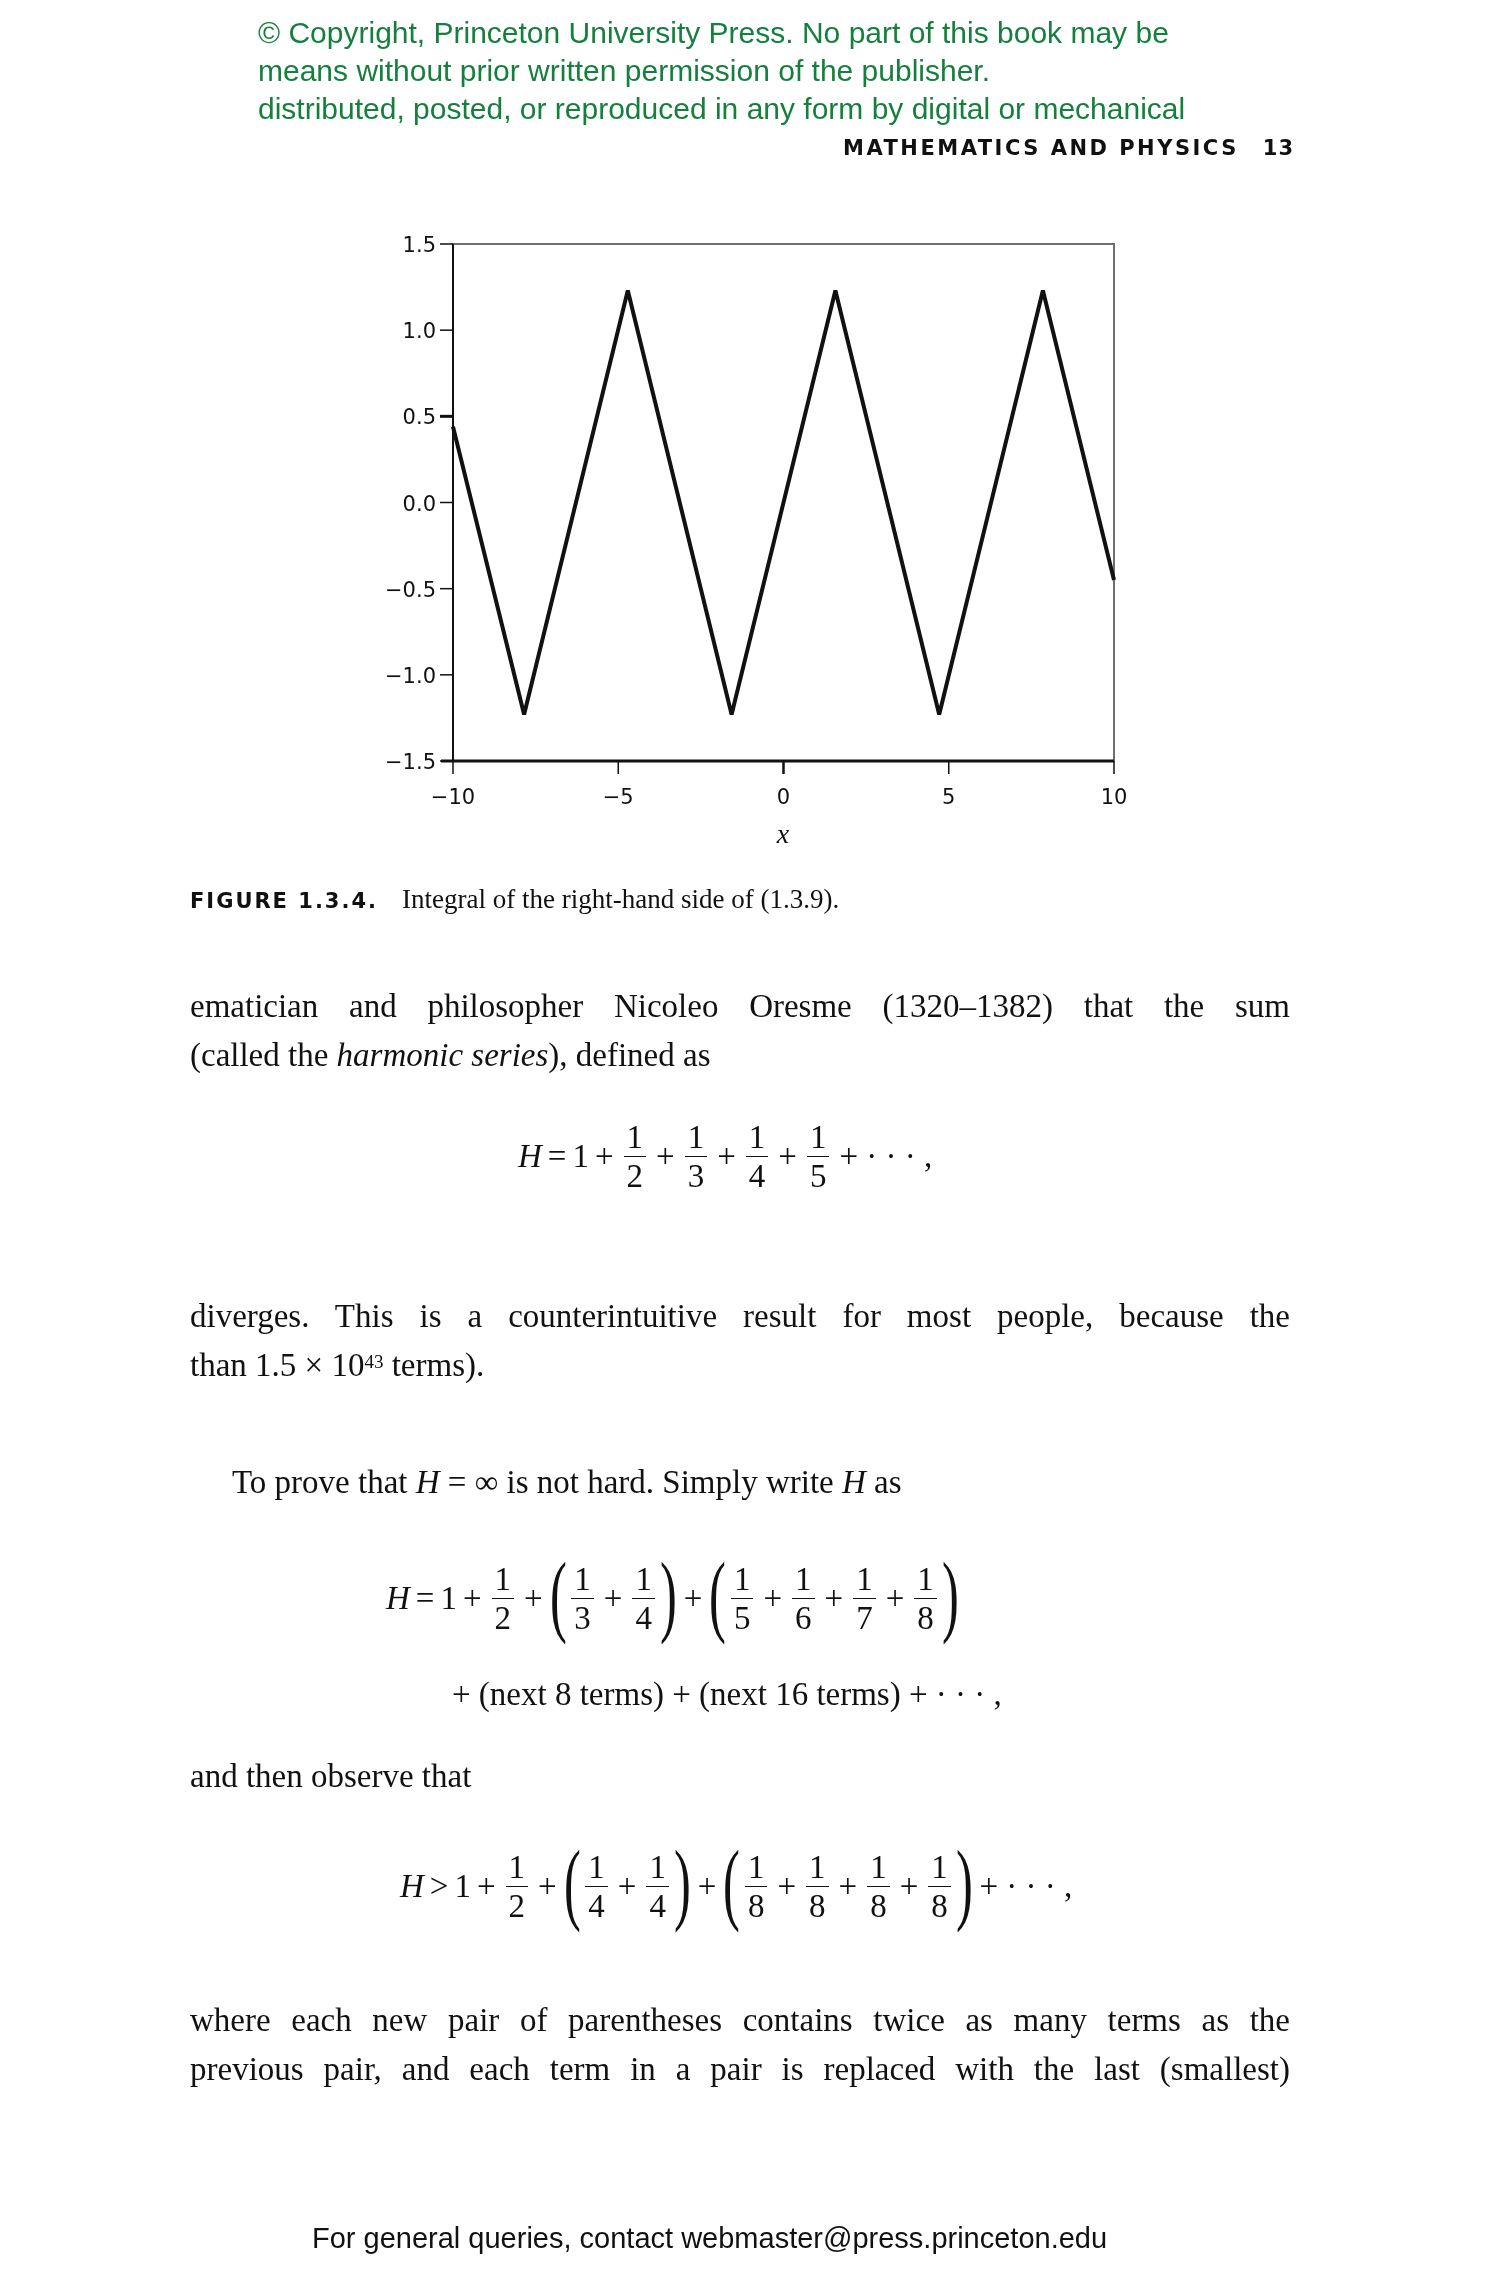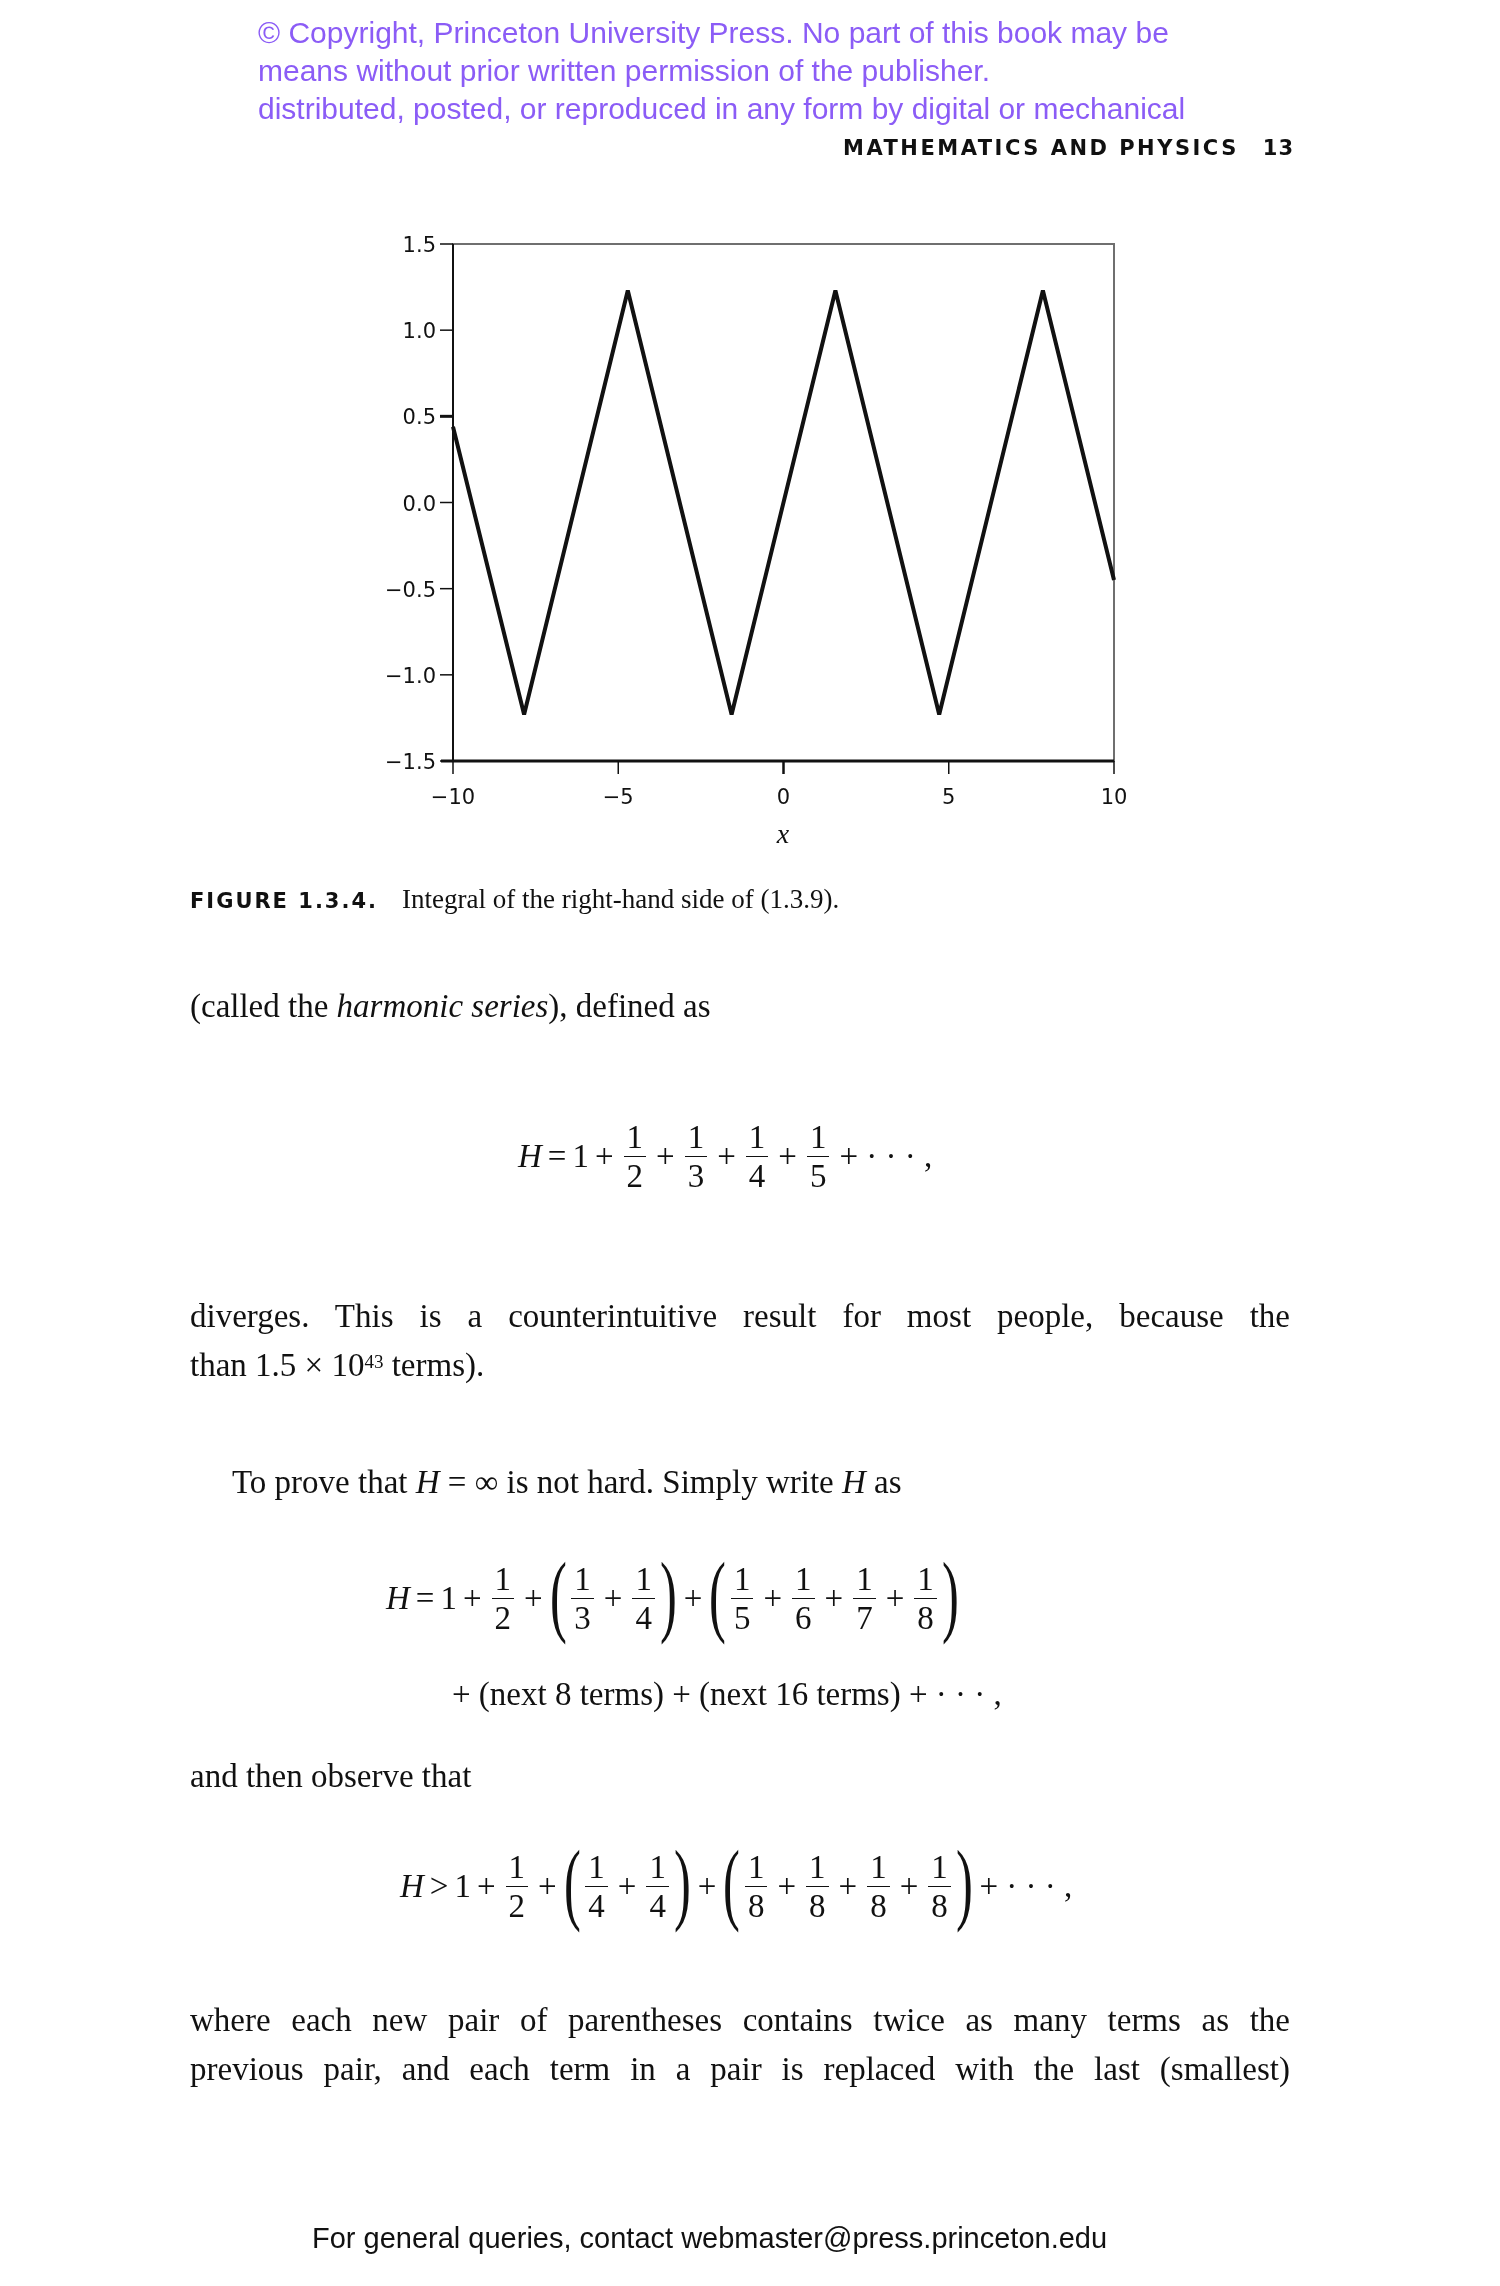--- a/index.html
+++ b/index.html
@@ -1,20 +1,20 @@
 <!DOCTYPE html>
 <html><head>
 <meta charset="utf-8">
 <style>
   html, body { margin:0; padding:0; background:#ffffff; }
   body { width:1500px; height:2286px; position:relative; overflow:hidden; color:#111; }
   .sans { font-family:"Liberation Sans", sans-serif; }
   .serif { font-family:"Liberation Serif", serif; }
   .abs { position:absolute; }
-  #copyright { left:258px; top:14px; width:1060px; font-size:30px; line-height:38px; color:#8b5cf6; }
+  #copyright { left:258px; top:14px; width:1060px; font-size:30px; line-height:38px; color:#15803d; }
   #running-head { right:206px; top:136px; font-family:"DejaVu Sans", sans-serif; font-weight:bold; font-size:21px; letter-spacing:2.5px;margin-left:20px; }
   #running-head .pg { margin-left:24px; letter-spacing:1px; }
   #chart-svg { left:0; top:0; }
   #caption { left:190px; top:884px; font-size:27px; }
   #caption .lbl { font-family:"DejaVu Sans", sans-serif; font-weight:bold; font-size:21px; letter-spacing:2px; margin-right:24px; }
   .para { left:190px; width:1100px; font-size:33px; line-height:49px; text-align:justify; }
   .para i { font-style:italic; }
   .line { display:block; text-align:justify; text-align-last:justify; white-space:nowrap; }
   .line.last { text-align-last:left; }
   .eq { font-family:"Liberation Serif", serif; font-size:33px; display:flex; align-items:center; }
@@ -74,20 +74,21 @@
     </g>
   <polyline id="series-line" fill="none" stroke="#111" stroke-width="4" stroke-linejoin="miter" points="453.0,426.7 524.1,714.5 627.8,290.5 731.6,714.5 835.4,290.5 939.2,714.5 1042.9,290.5 1114.0,580.0"></polyline>
   <text id="x-label" x="783" y="843" text-anchor="middle" font-family="Liberation Serif, serif" font-style="italic" font-size="28" fill="#111">x</text>
 </svg>
 
 <div id="caption" class="abs serif">
   <span class="lbl">FIGURE 1.3.4.</span><span>Integral of the right-hand side of (1.3.9).</span>
 </div>
 
 <div class="abs para serif" style="top:982px;">
+  <span class="line">ematician and philosopher Nicoleo Oresme (1320–1382) that the sum</span>
   <span class="line last"><span>(called the </span><i>harmonic series</i><span>), defined as</span></span>
 </div>
 
 <div class="abs eq" style="left:518px; top:1118px;">
   <i>H</i>
   <span class="op">=</span>
   <span>1</span>
   <span class="op">+</span>
   <span class="frac">
       <span class="num">1</span>

